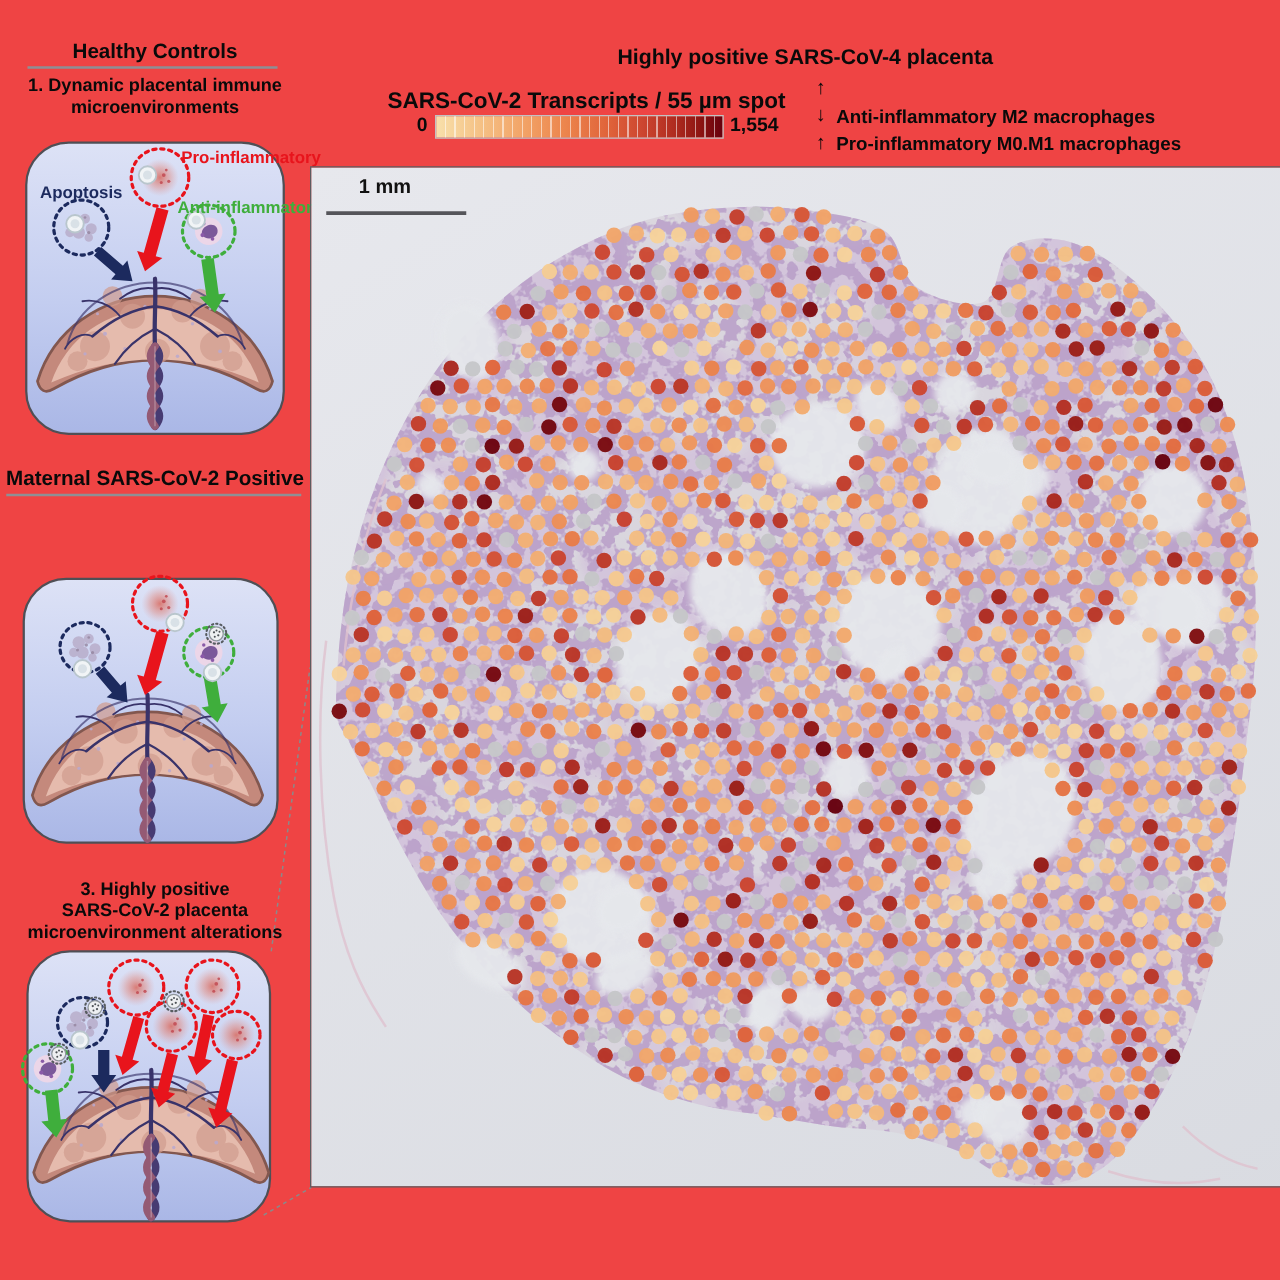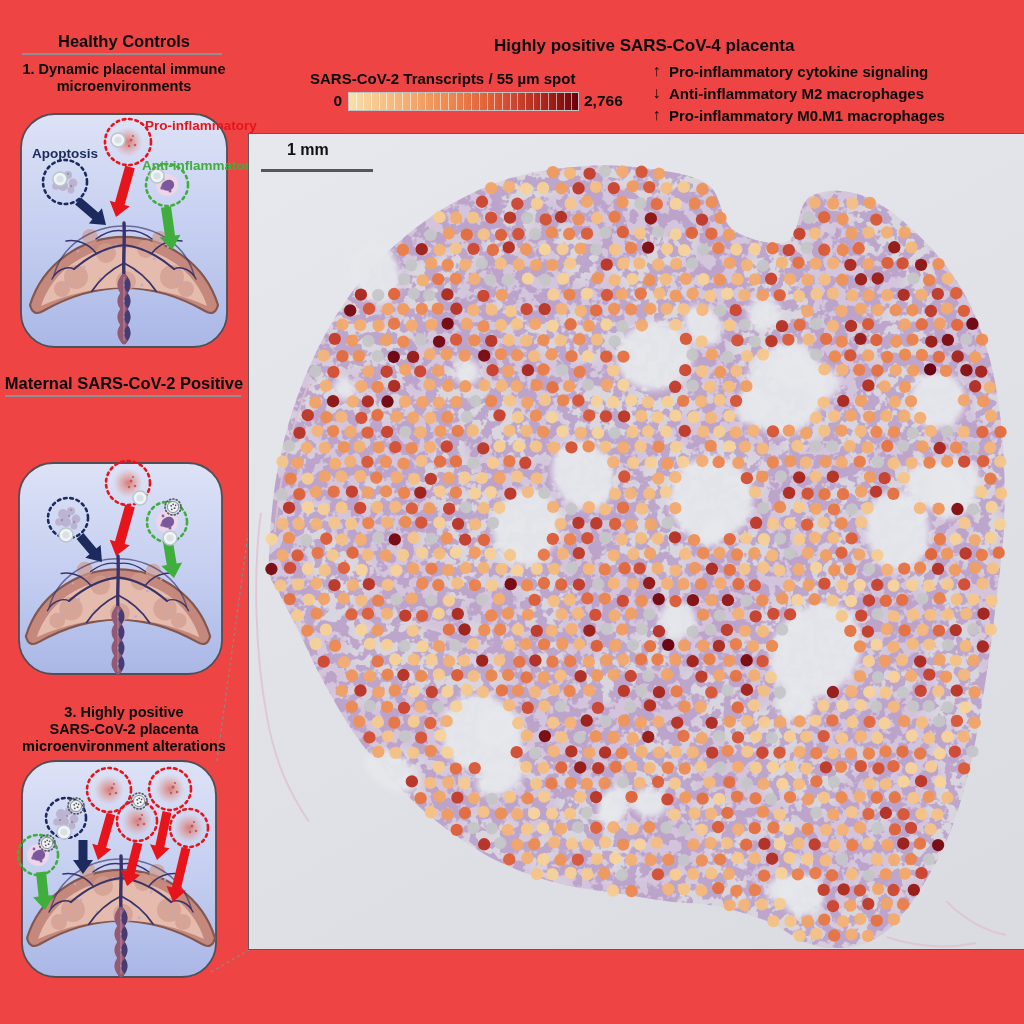--- a/index.html
+++ b/index.html
@@ -4,21 +4,21 @@
 <style>
   html,body{margin:0;padding:0;background:#ffffff;}
   .page{position:relative;width:1024px;height:1024px;background:#ef4444;
         font-family:"Liberation Sans",sans-serif;overflow:hidden;color:#0a0a0a;}
   .abs{position:absolute;}
   .h1{font-size:16.5px;font-weight:bold;white-space:nowrap;transform:translateX(-50%);}
   .sub{font-size:14.5px;font-weight:bold;line-height:17px;text-align:center;
        white-space:pre-line;transform:translateX(-50%);}
   .rule{height:2px;background:#8f8f94;}
   .ftitle{font-size:17px;font-weight:bold;white-space:nowrap;}
-  .cbtitle{font-size:15px;font-weight:bold;white-space:nowrap;}
+  .cbtitle{font-size:18px;font-weight:bold;white-space:nowrap;}
   .cbtick{font-size:15.5px;font-weight:bold;white-space:nowrap;}
   #colorbar{width:231px;height:19px;border:1px solid #c2c2c2;box-sizing:border-box;}
   .cbseg{position:absolute;inset:0;
          background:repeating-linear-gradient(90deg,rgba(255,255,255,0) 0 6.7px,rgba(255,255,255,.55) 6.7px 7.7px);}
   #frame{left:248px;top:133px;width:844px;height:817px;border:1.5px solid #5c5c60;
          background:linear-gradient(150deg,#e7e8ed,#d9dbe1);box-sizing:border-box;overflow:hidden;}
   .sbtext{font-size:16px;font-weight:bold;color:#111;}
   .sbline{height:2.5px;background:#55555a;}
   .frow{display:flex;gap:6px;height:22px;align-items:center;}
   .farrow{font-size:16px;font-weight:400;width:13px;text-align:center;}
@@ -1923,26 +1923,25 @@
     <div class="abs sbtext" style="left:38px;top:7px">1 mm</div>
     <div class="abs sbline" style="left:12px;top:35px;width:112px"></div>
   </div>
 
   <div class="abs ftitle" style="left:494px;top:36px">Highly positive SARS-CoV-4 placenta</div>
   <div class="abs cbtitle" style="left:310px;top:70px">SARS-CoV-2 Transcripts / 55 µm spot</div>
   <div class="abs cbtick" style="left:314px;top:92px;width:28px;text-align:right">0</div>
   <div class="abs" id="colorbar" style="left: 348px; top: 92px; background: linear-gradient(90deg, rgb(248, 224, 171) 0%, rgb(245, 194, 134) 15%, rgb(242, 164, 104) 30%, rgb(236, 133, 77) 45%, rgb(224, 99, 58) 60%, rgb(205, 70, 48) 72%, rgb(176, 44, 32) 83%, rgb(142, 21, 18) 92%, rgb(103, 0, 13) 100%);">
       <div class="cbseg"></div>
     </div>
-  <div class="abs cbtick" style="left:584px;top:92px">2,766</div>
+  <div class="abs cbtick" style="left:584px;top:92px">1,554</div>
 
   <div class="abs" style="left:650px;top:60px">
     <div class="frow">
       <span class="farrow">↑</span>
-      <span class="ftext">Pro-inflammatory cytokine signaling</span>
     </div>
     <div class="frow">
       <span class="farrow">↓</span>
       <span class="ftext">Anti-inflammatory M2 macrophages</span>
     </div>
     <div class="frow">
       <span class="farrow">↑</span>
       <span class="ftext">Pro-inflammatory M0.M1 macrophages</span>
     </div>
   </div>

